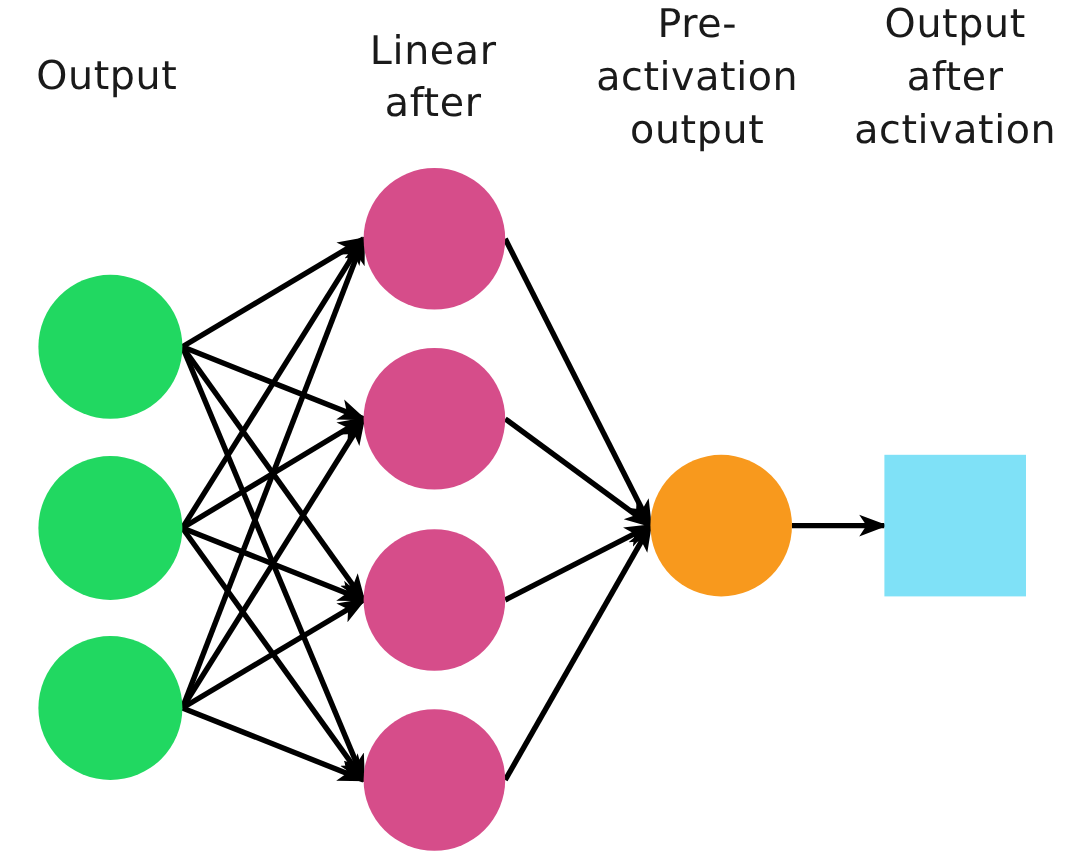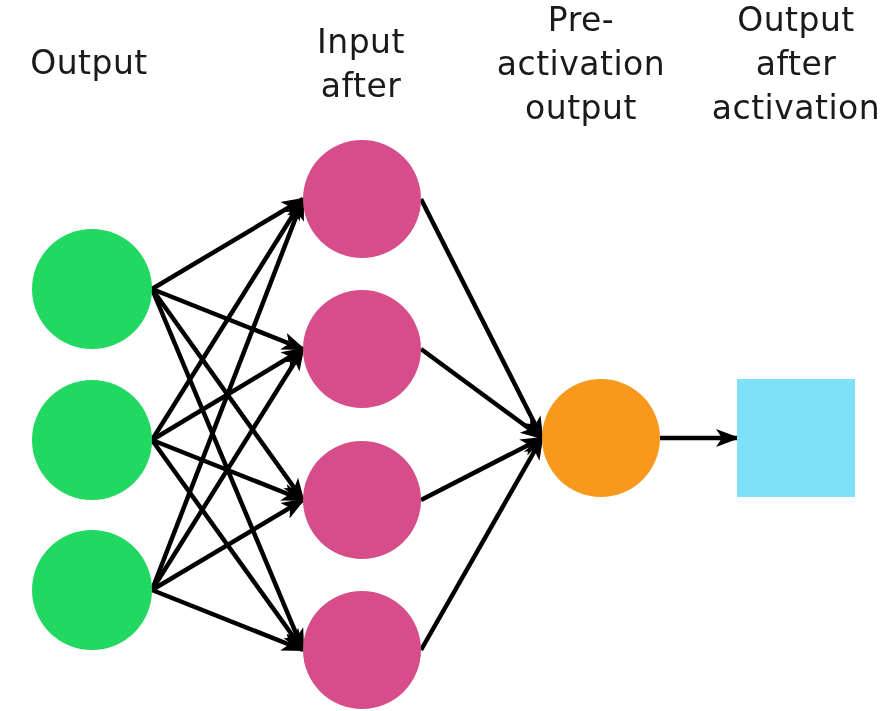--- a/index.html
+++ b/index.html
@@ -78,21 +78,21 @@
         <circle cx="601" cy="438" r="59" fill="#f8991d"></circle>
         <rect x="737" y="379" width="118" height="118" fill="#7fe1f7"></rect>
       </g>
   </svg>
 
   <div class="diagram-label" id="label-input">
     <div>Output</div>
   </div>
 
   <div class="diagram-label" id="label-linear">
-    <div>Input</div>
+    <div>Linear</div>
     <div>after</div>
   </div>
 
   <div class="diagram-label" id="label-pre">
     <div>Pre-</div>
     <div>activation</div>
     <div>output</div>
   </div>
 
   <div class="diagram-label" id="label-output">

